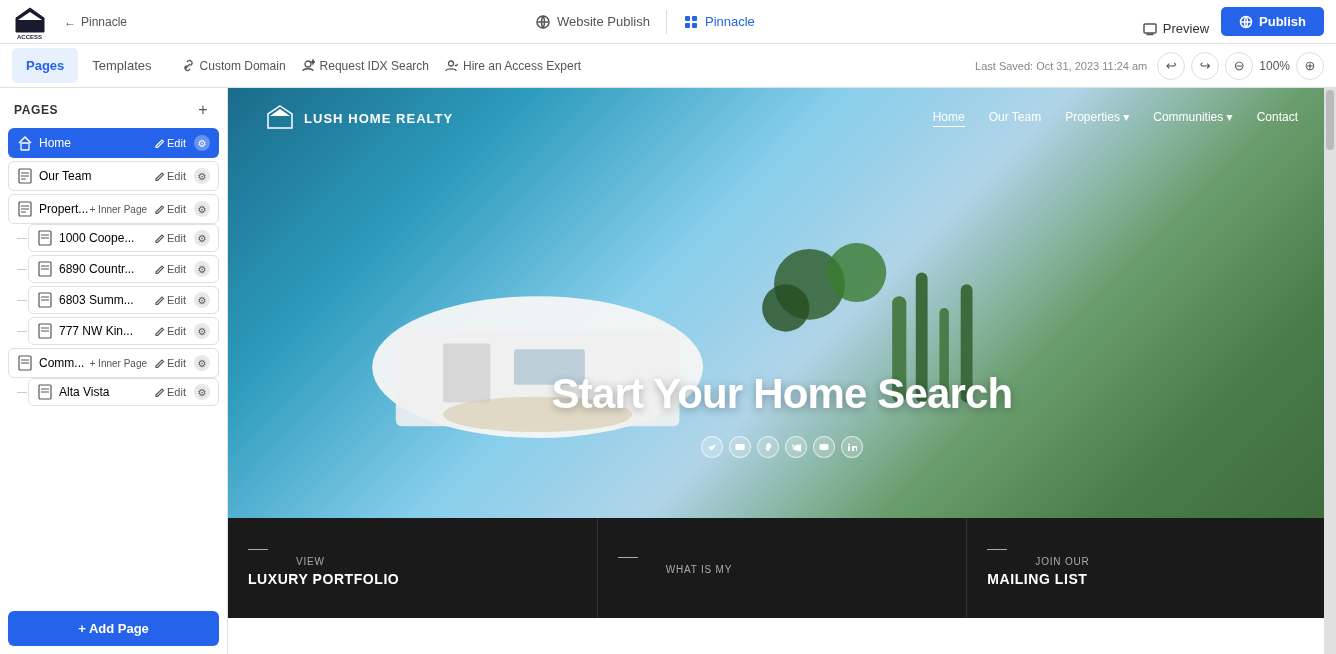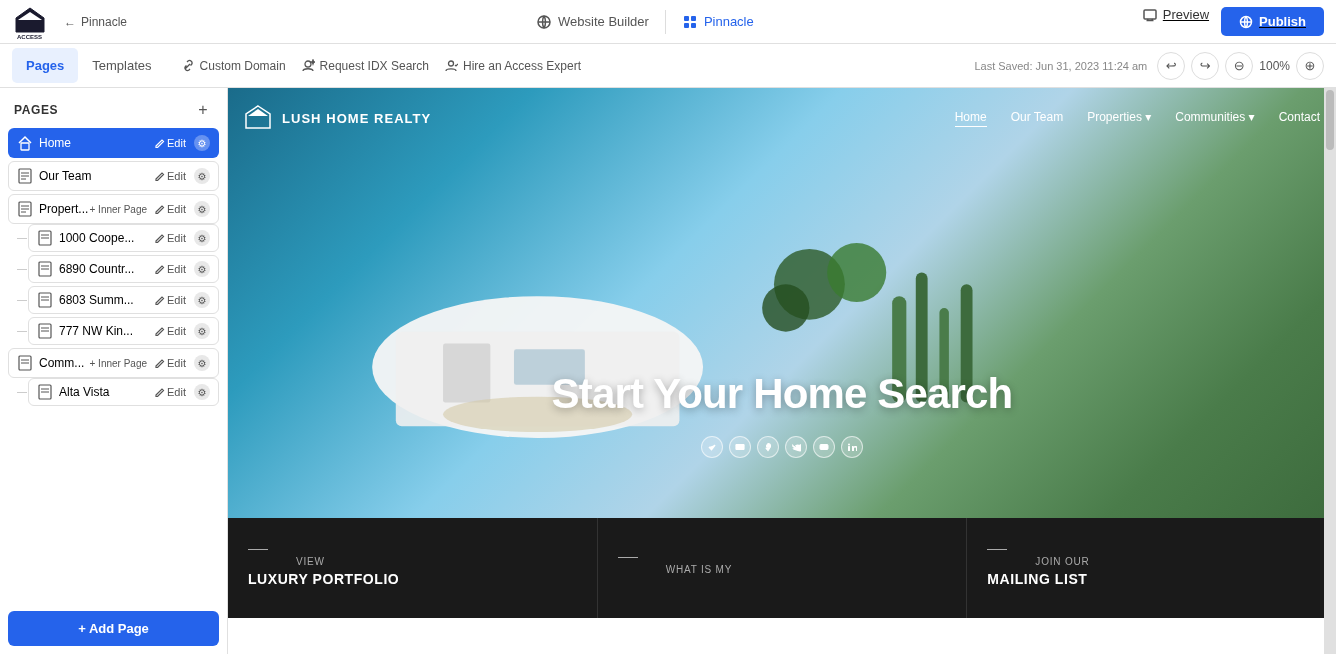--- a/index.html
+++ b/index.html
@@ -13,21 +13,21 @@
     }
     .top-bar-logo { display: flex; align-items: center; margin-right: 16px; }
     .top-bar-logo svg { width: 36px; height: 36px; }
     .top-bar-back { display: flex; align-items: center; gap: 5px; font-size: 12px; color: #555; cursor: pointer; margin-right: 20px; }
     .top-bar-center { display: flex; align-items: center; gap: 0; flex: 1; justify-content: center; }
     .top-bar-mode { display: flex; align-items: center; gap: 6px; font-size: 13px; color: #555; padding: 0 16px; cursor: pointer; }
     .top-bar-mode svg { width: 16px; height: 16px; }
     .top-bar-divider { width: 1px; height: 24px; background: #ddd; }
     .top-bar-active-mode { display: flex; align-items: center; gap: 6px; font-size: 13px; color: #2563eb; padding: 0 16px; font-weight: 500; cursor: pointer; }
     .top-bar-active-mode svg { width: 16px; height: 16px; }
-    .top-bar-right { display: flex; align-items: flex-start; gap: 12px; text-decoration: underline; }
+    .top-bar-right { display: flex; align-items: flex-end; gap: 12px; }
     .preview-btn { display: flex; align-items: center; gap: 6px; font-size: 13px; color: #333; cursor: pointer; border: none; background: none; }
     .publish-btn { display: flex; align-items: center; gap: 6px; background: #2563eb; color: #fff; border: none; padding: 7px 18px; border-radius: 5px; font-size: 13px; font-weight: 600; cursor: pointer; }
     .publish-btn svg { width: 14px; height: 14px; }
 
     
     .sub-bar {
       display: flex; align-items: center; height: 44px;
       background: #fff; border-bottom: 1px solid #e0e0e0;
       padding: 0 12px; gap: 0;
     }
@@ -90,21 +90,21 @@
 
     
     .preview-area { flex: 1; overflow: hidden; position: relative; }
     .preview-frame {
       width: 100%; height: 100%; background: #fff; overflow: hidden; position: relative;
     }
 
     
     .website-nav {
       position: absolute; top: 0; left: 0; right: 0; height: 60px;
-      display: flex; align-items: center; padding: 0 16px;
+      display: flex; align-items: center; padding: 0 38px;
       z-index: 10;
     }
     .website-logo { display: flex; align-items: center; gap: 10px; }
     .website-logo-icon { width: 28px; height: 28px; }
     .website-logo-text { font-size: 13px; font-weight: 600; color: #fff; letter-spacing: 0.08em; }
     .website-nav-links { margin-left: auto; display: flex; gap: 24px; }
     .website-nav-link { font-size: 12px; color: #fff; cursor: pointer; }
     .website-nav-link.active { border-bottom: 1px solid #fff; padding-bottom: 2px; }
 
     .hero-bg {
@@ -160,21 +160,21 @@
   <div class="top-bar-back">
     <span>←</span>
     <span>Pinnacle</span>
   </div>
   <div class="top-bar-center">
     <div class="top-bar-mode">
       <svg viewBox="0 0 16 16" fill="none" stroke="#555" stroke-width="1.5">
         <circle cx="8" cy="8" r="6"></circle>
         <path d="M2 8h12M8 2c-2 3-2 9 0 12M8 2c2 3 2 9 0 12"></path>
       </svg>
-      <span>Website Builder</span>
+      <span>Website Publish</span>
     </div>
     <div class="top-bar-divider"></div>
     <div class="top-bar-active-mode">
       <svg viewBox="0 0 16 16" fill="#2563eb">
         <rect x="2" y="2" width="5" height="5" rx="1"></rect>
         <rect x="9" y="2" width="5" height="5" rx="1"></rect>
         <rect x="2" y="9" width="5" height="5" rx="1"></rect>
         <rect x="9" y="9" width="5" height="5" rx="1"></rect>
       </svg>
       <span>Pinnacle</span>
@@ -219,21 +219,21 @@
     <div class="sub-bar-action">
       <svg width="13" height="13" viewBox="0 0 13 13" fill="none" stroke="#555" stroke-width="1.3">
         <circle cx="6" cy="4.5" r="2.5"></circle>
         <path d="M1 12c0-2.8 10-2.8 10 0"></path>
         <path d="M10 6l1 1 2-2" stroke-width="1.2"></path>
       </svg>
       <span>Hire an Access Expert</span>
     </div>
   </div>
   <div class="sub-bar-right">
-    <span>Last Saved: Jun 31, 2023 11:24 am</span>
+    <span>Last Saved: Oct 31, 2023 11:24 am</span>
     <div class="sub-bar-right-controls">
       <button class="icon-btn">↩</button>
       <button class="icon-btn">↪</button>
       <button class="icon-btn">⊖</button>
       <span class="zoom-level">100%</span>
       <button class="icon-btn">⊕</button>
     </div>
   </div>
 </div>
 

